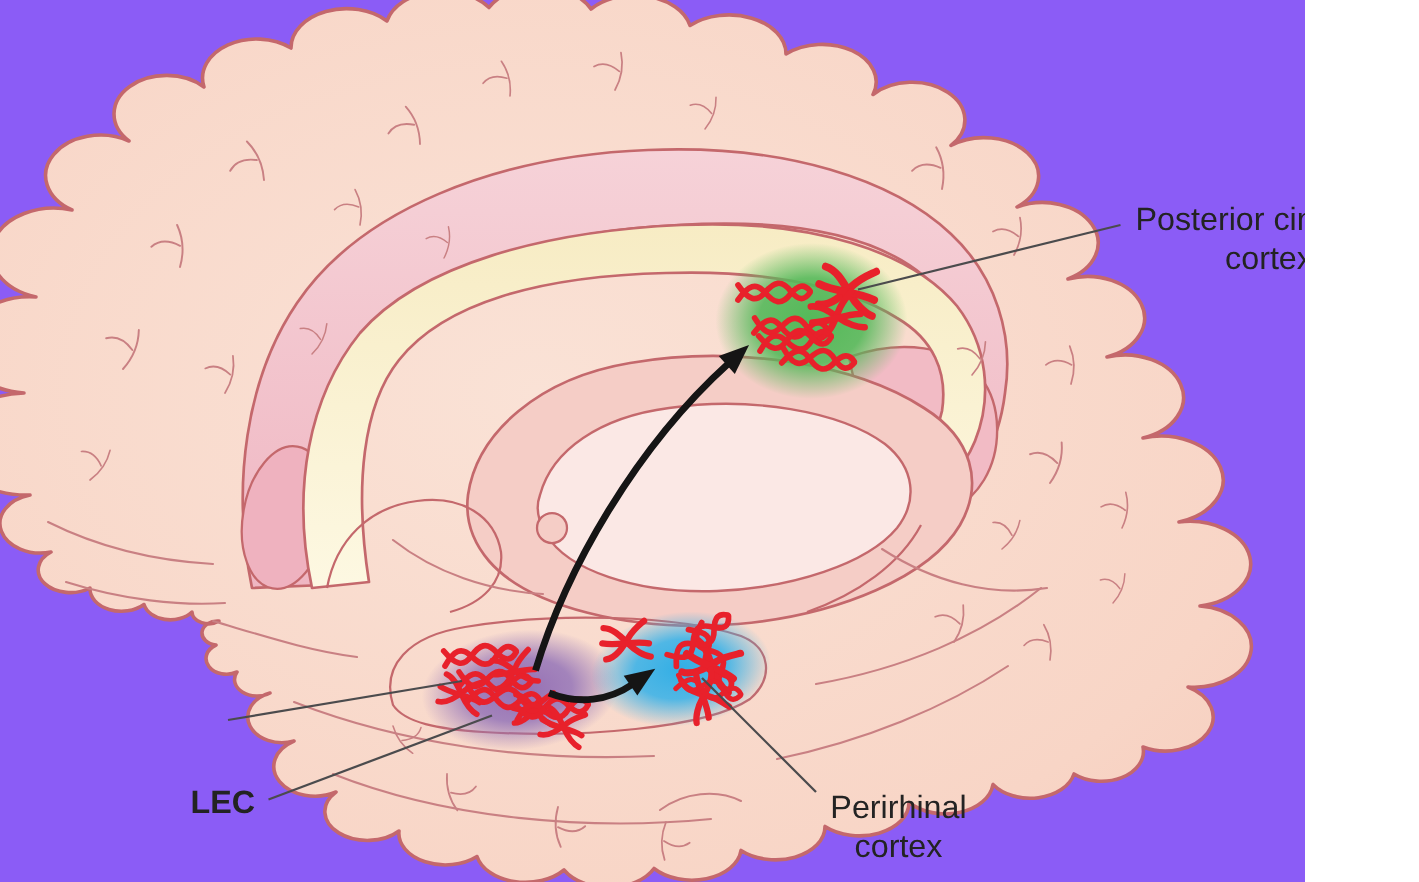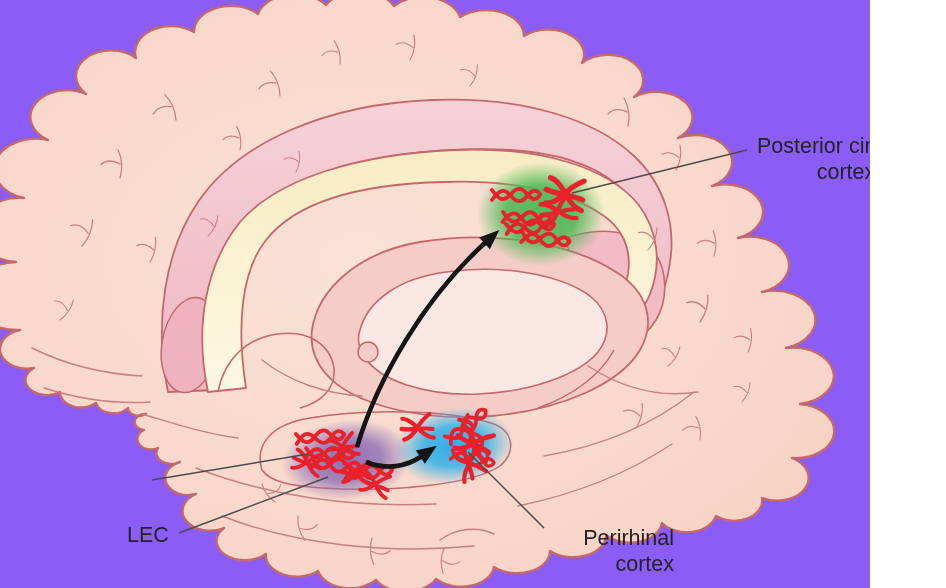--- a/index.html
+++ b/index.html
@@ -13,22 +13,22 @@
   .stage svg{position:absolute;left:0;top:0;}
   .label{
     position:absolute;
     font-size:21.5px;
     line-height:26px;
     color:#232323;
     white-space:pre-line;
   }
   #lbl-posterior{left:733px;top:133px;width:226px;text-align:center;}
   #lbl-tau{left:26px;top:466px;}
-  #lbl-lec{left:127px;top:522px;}
-  #lbl-peri{left:524px;top:525px;width:150px;text-align:right;}
+  #lbl-lec{left:127px;top:522px;font-weight:bold;}
+  #lbl-peri{left:524px;top:525px;width:150px;text-align:center;}
 </style>
 </head>
 <body>
 
 <div class="stage">
 
 <svg width="946" height="588" viewBox="0 0 946 588">
   <defs>
     <radialGradient id="gCortex" cx="0.45" cy="0.45" r="0.8">
       <stop offset="0" stop-color="#FAE2D6"></stop>

